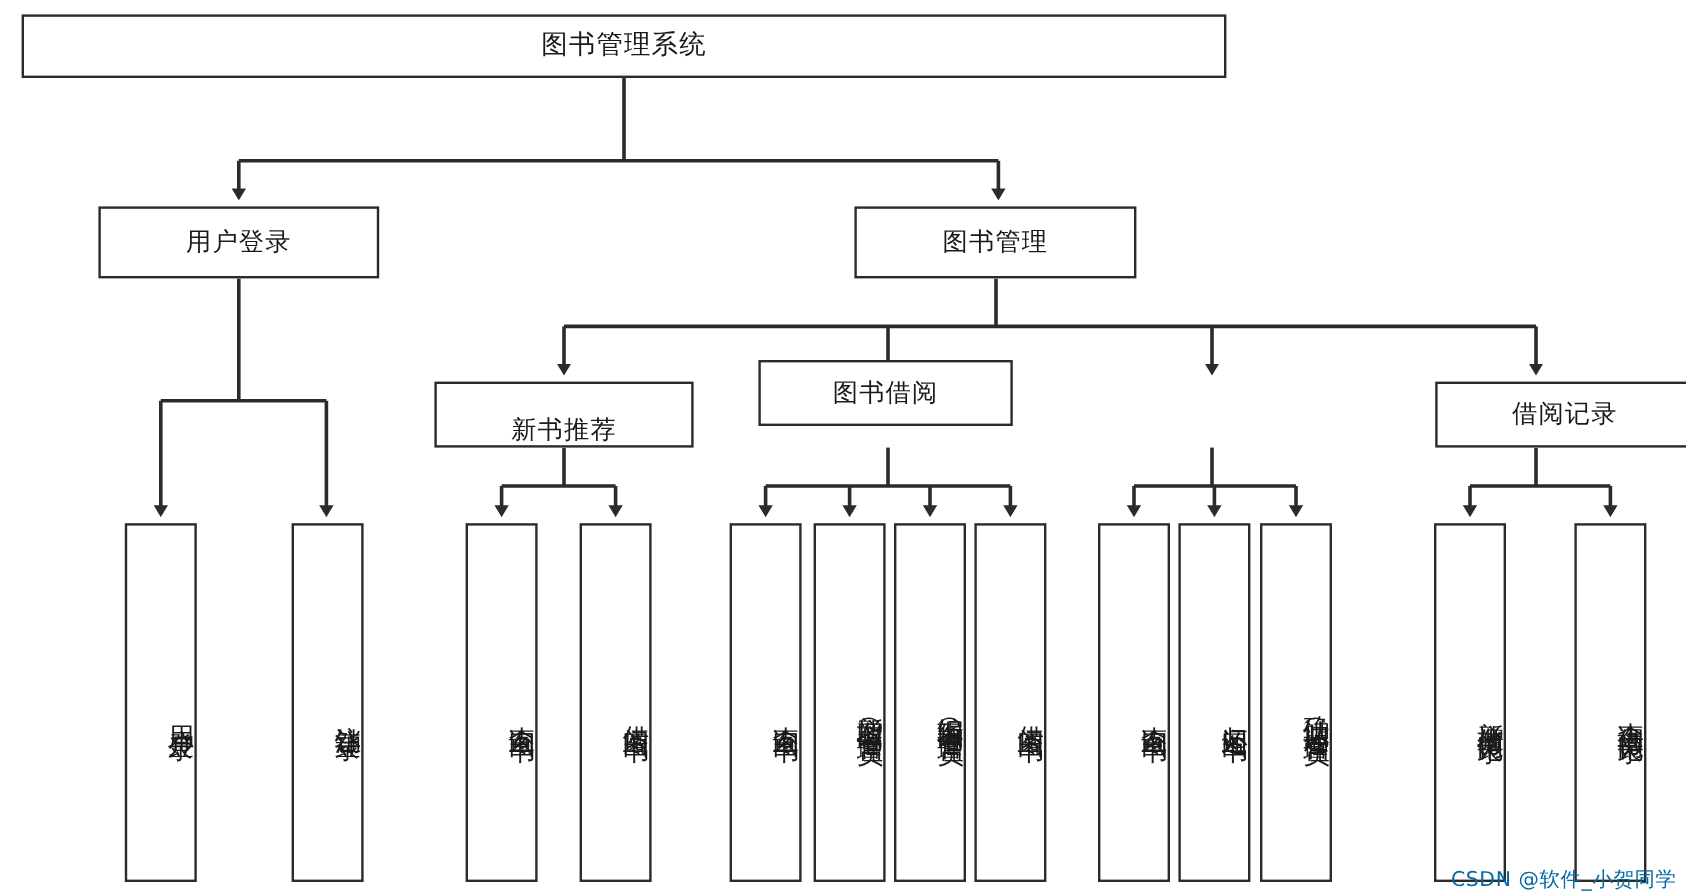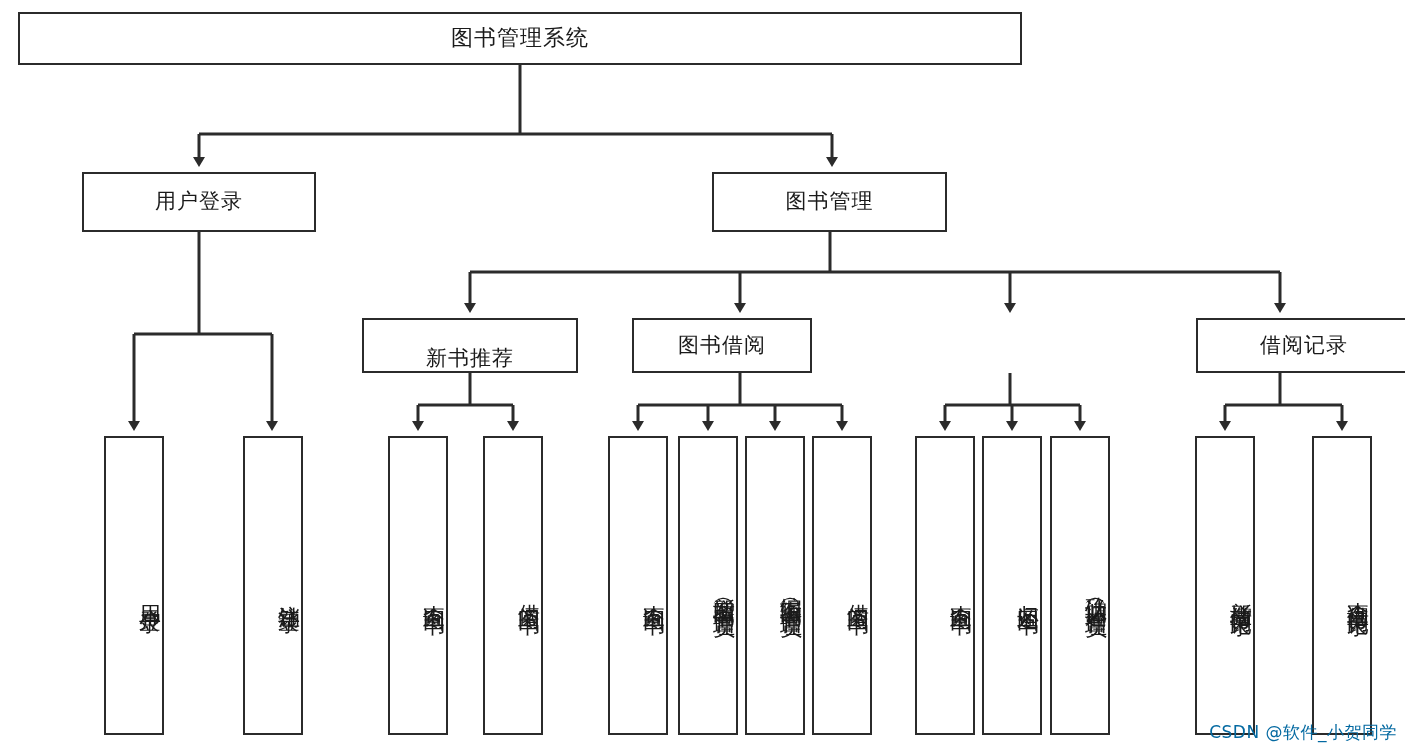--- a/index.html
+++ b/index.html
@@ -134,21 +134,21 @@
   <div class="node node-h" style="left:82px; top:172px; width:234px; height:60px;">
     <span>用户登录</span>
   </div>
   <div class="node node-h" style="left:712px; top:172px; width:235px; height:60px;text-align:right;">
     <span>图书管理</span>
   </div>
 
   <div class="node node-h" style="left:362px; top:318px; width:216px; height:55px;align-items:flex-end;">
     <span>新书推荐</span>
   </div>
-  <div class="node node-h" style="left:632px; top:318px; width:180px; height:55px;justify-content:center;">
+  <div class="node node-h" style="left:632px; top:300px; width:212px; height:55px;justify-content:center;">
     <span>图书借阅</span>
   </div>
   <div class="node node-h" style="left:1172px; top:318px; width:216px; height:55px;margin-left:24px;">
     <span>借阅记录</span>
   </div>
 
   <div class="node node-leaf" style="left:104px; top:436px; width:60px; height:299px;">
     <span class="leaf-text">用户登录</span>
   </div>
   <div class="node node-leaf" style="left:243px; top:436px; width:60px; height:299px;">

